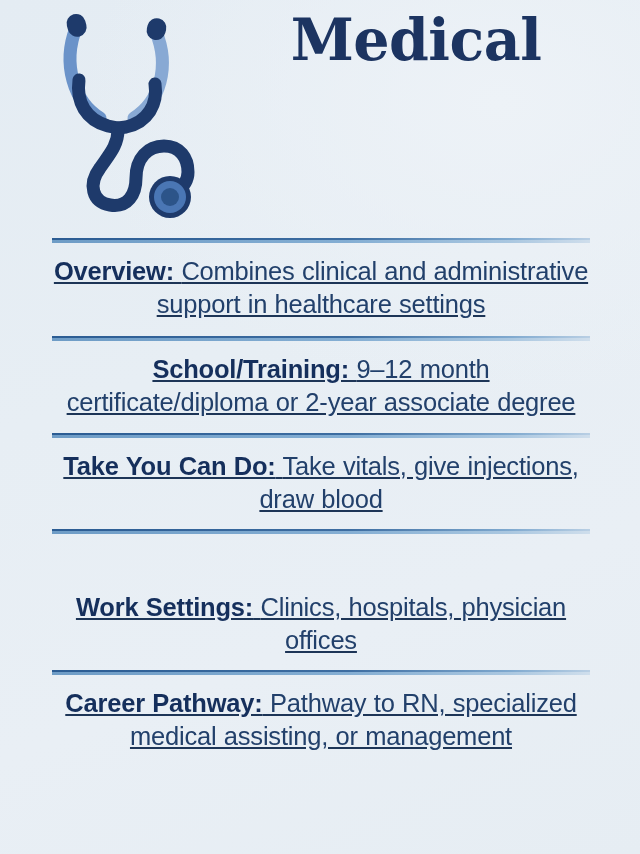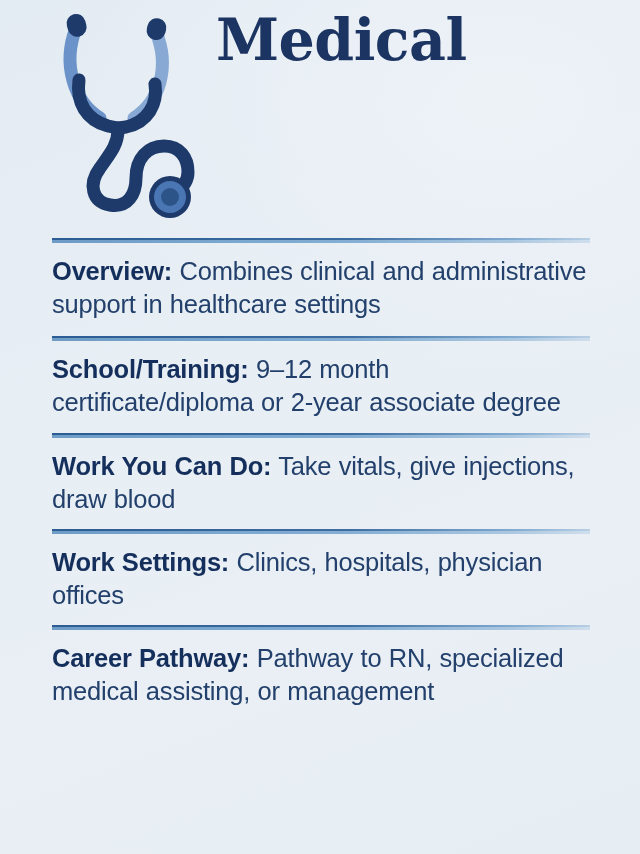--- a/index.html
+++ b/index.html
@@ -16,20 +16,21 @@
   }
 
   .card {
     position: relative;
     width: 640px;
     height: 854px;
     box-sizing: border-box;
     background:
       radial-gradient(ellipse 700px 500px at 78% 12%, #edf2f7 0%, rgba(237,242,247,0) 60%),
       linear-gradient(160deg, #e4ecf3 0%, #e7eef4 40%, #e9eff5 70%, #e6edf3 100%);
+    text-align: center;
   }
 
   
   .header {
     position: relative;
     height: 236px;
     padding: 0;
   }
 
   .steth-wrap {
@@ -92,37 +93,38 @@
     background: linear-gradient(to right, #6e9cc6 0%, #84aed3 55%, #aac7e0 85%, #cfdeec 100%);
   }
 
   .section-body {
     padding: 13px 0 14px 0;
     font-size: 25.5px;
     line-height: 33px;
     color: #1d3557;
     letter-spacing: -0.2px;
     word-spacing: 0.5px;
+    text-decoration: underline;
   }
 
   .section-label {
     font-weight: 700;
     color: #152f5c;
   }
 
   .section-text {
     font-weight: 400;
     color: #22406b;
   }
 
   
   .section.s1 .section-body { padding-top: 12px; padding-bottom: 15px; }
   .section.s2 .section-body { padding-top: 12px; }
   .section.s3 .section-body { padding-top: 12px; padding-bottom: 13px; }
-  .section.s4 .section-body { padding-top: 12px; padding-bottom: 13px; }
+  .section.s4 .section-body { padding-top: 12px; padding-bottom: 13px; margin-top: 45px; }
   .section.s5 .section-body { padding-top: 12px; padding-bottom: 10px; }
 </style>
 </head>
 <body>
 
 <div class="card">
 
   <div class="header">
 
     <div class="steth-wrap">
@@ -170,21 +172,21 @@
       <div class="divider"></div>
       <div class="section-body">
         <span class="section-label">School/Training:</span>
         <span class="section-text">9–12 month certificate/diploma or 2-year associate degree</span>
       </div>
     </div>
 
     <div class="section s3">
       <div class="divider"></div>
       <div class="section-body">
-        <span class="section-label">Work You Can Do:</span>
+        <span class="section-label">Take You Can Do:</span>
         <span class="section-text">Take vitals, give injections, draw blood</span>
       </div>
     </div>
 
     <div class="section s4">
       <div class="divider"></div>
       <div class="section-body">
         <span class="section-label">Work Settings:</span>
         <span class="section-text">Clinics, hospitals, physician offices</span>
       </div>

